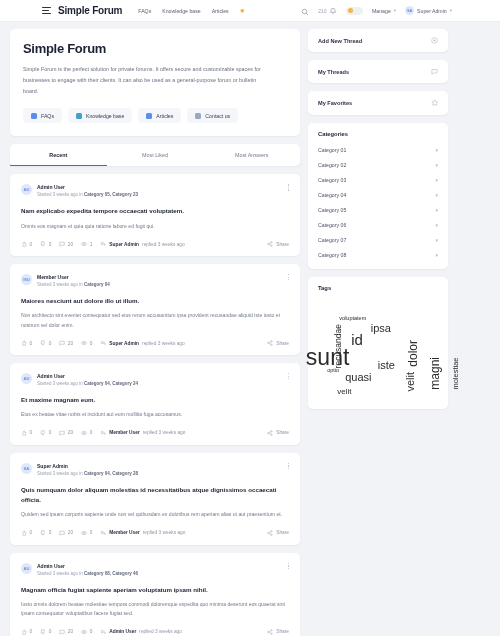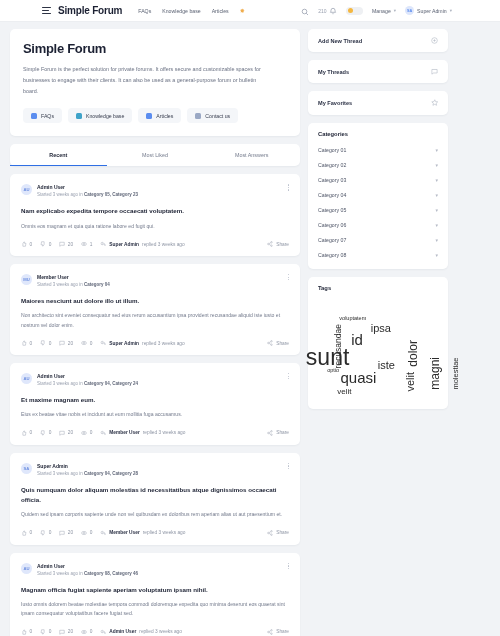--- a/index.html
+++ b/index.html
@@ -504,19 +504,19 @@
           <span class="w" style="font-size: 23px; left: 14%; top: 54%; transform: translate(-50%, -50%);">sunt</span>
           <span class="w" style="font-size: 15px; left: 35%; top: 38%; transform: translate(-50%, -50%);">id</span>
           <span class="w vert" style="font-size: 8.5px; left: 9%; top: 20%; transform: rotate(-90deg) translate(-50%, -50%);">recusandae</span>
           <span class="w" style="font-size: 5.5px; left: 32%; top: 19%; transform: translate(-50%, -50%);">voluptatem</span>
           <span class="w" style="font-size: 11px; left: 52%; top: 28%; transform: translate(-50%, -50%);">ipsa</span>
           <span class="w vert" style="font-size: 12px; left: 71%; top: 33%; transform: rotate(-90deg) translate(-50%, -50%);">dolor</span>
           <span class="w vert" style="font-size: 12px; left: 84%; top: 48%; transform: rotate(-90deg) translate(-50%, -50%);">magni</span>
           <span class="w vert" style="font-size: 7.5px; left: 97%; top: 50%; transform: rotate(-90deg) translate(-50%, -50%);">molestiae</span>
           <span class="w" style="font-size: 11px; left: 56%; top: 61%; transform: translate(-50%, -50%); text-align: center;">iste</span>
           <span class="w vert" style="font-size: 11px; left: 70%; top: 62%; transform: rotate(-90deg) translate(-50%, -50%);">velit</span>
-          <span class="w" style="font-size: 15px; left: 36%; top: 72%; transform: translate(-50%, -50%);">quasi</span>
+          <span class="w" style="font-size: 11px; left: 36%; top: 72%; transform: translate(-50%, -50%);">quasi</span>
           <span class="w" style="font-size: 5.5px; left: 18%; top: 66%; transform: translate(-50%, -50%);">optio</span>
           <span class="w" style="font-size: 8px; left: 26%; top: 84%; transform: translate(-50%, -50%);">velit</span>
         </div>
     </div>
   </div>
 </div>
 
 </body></html>

